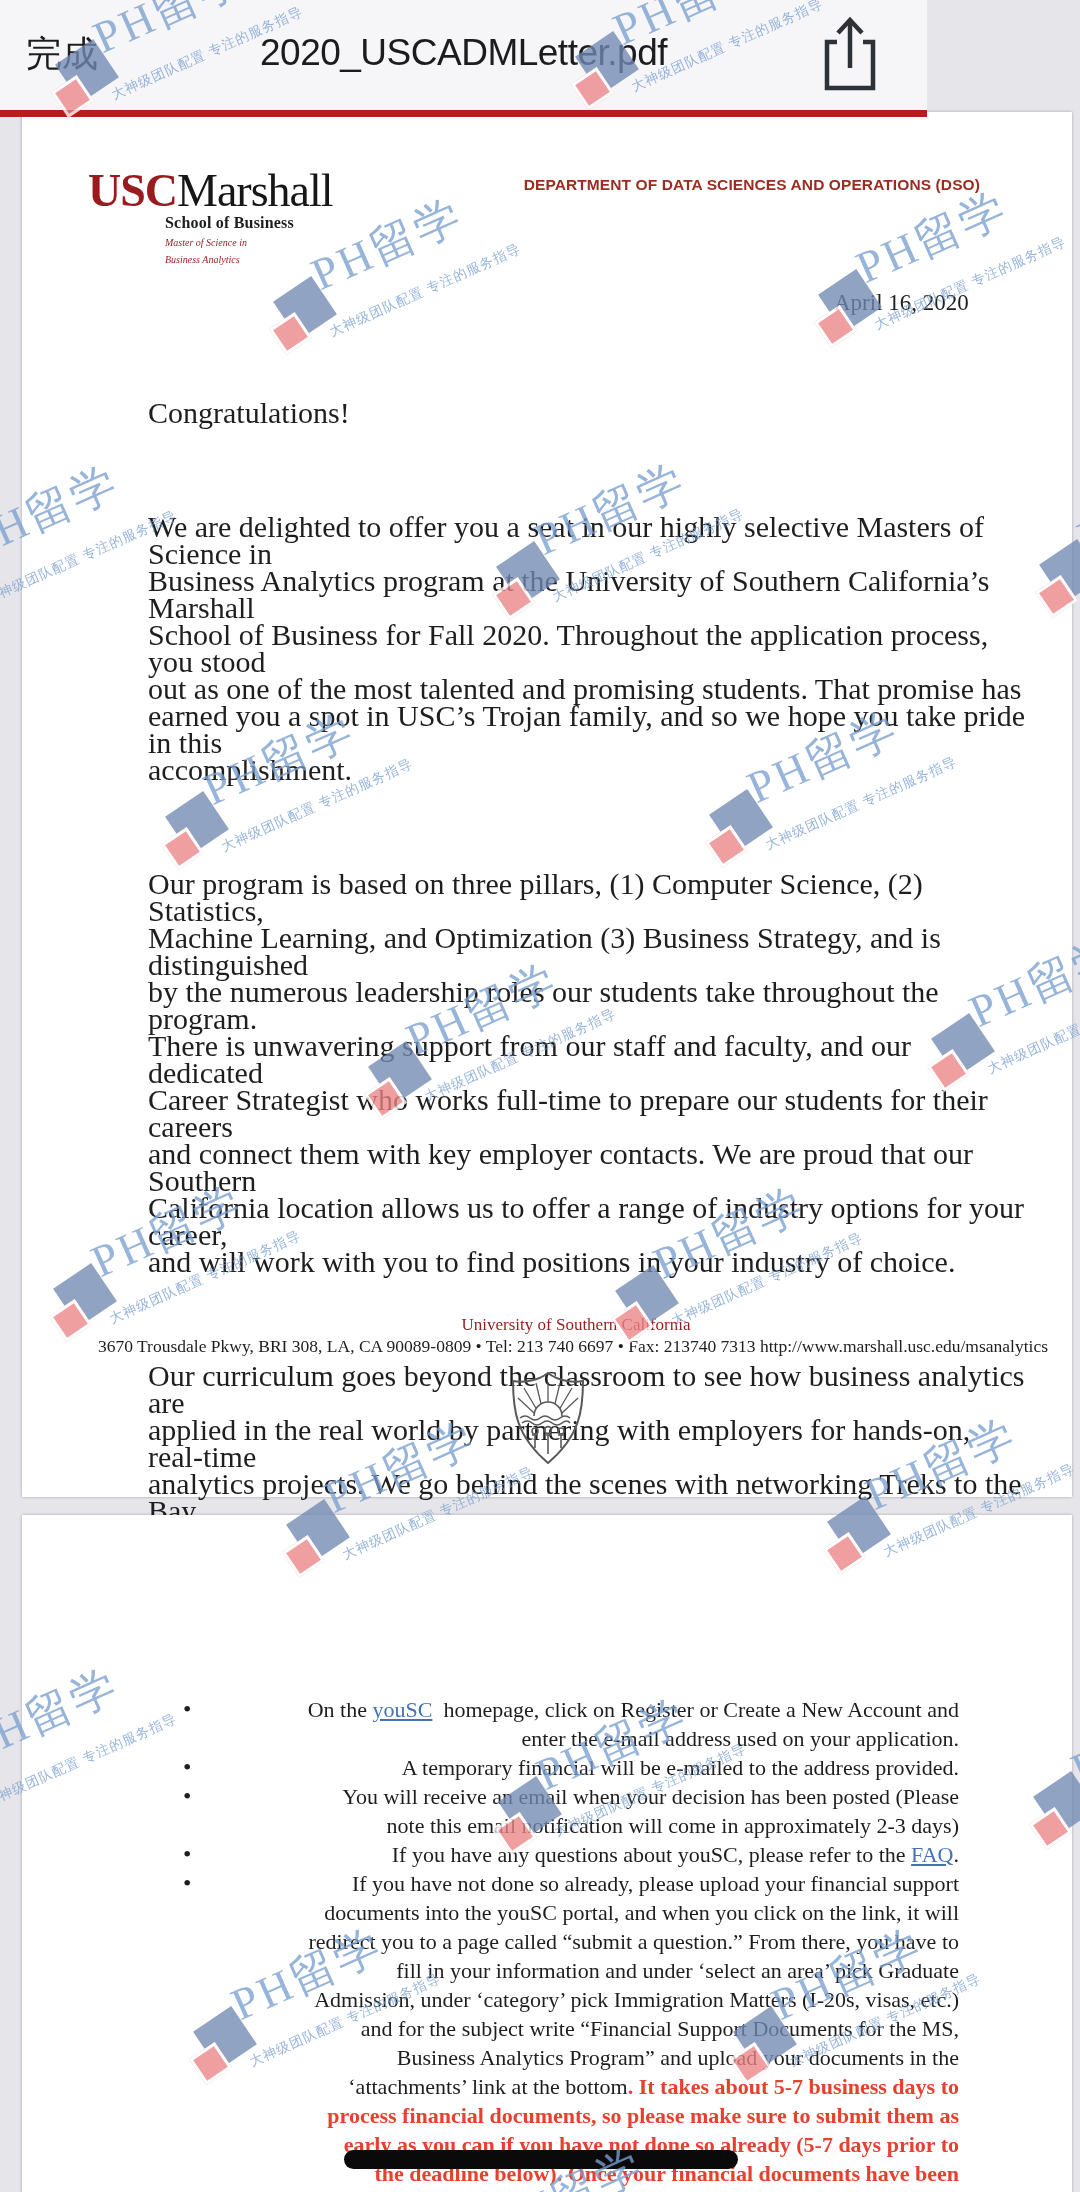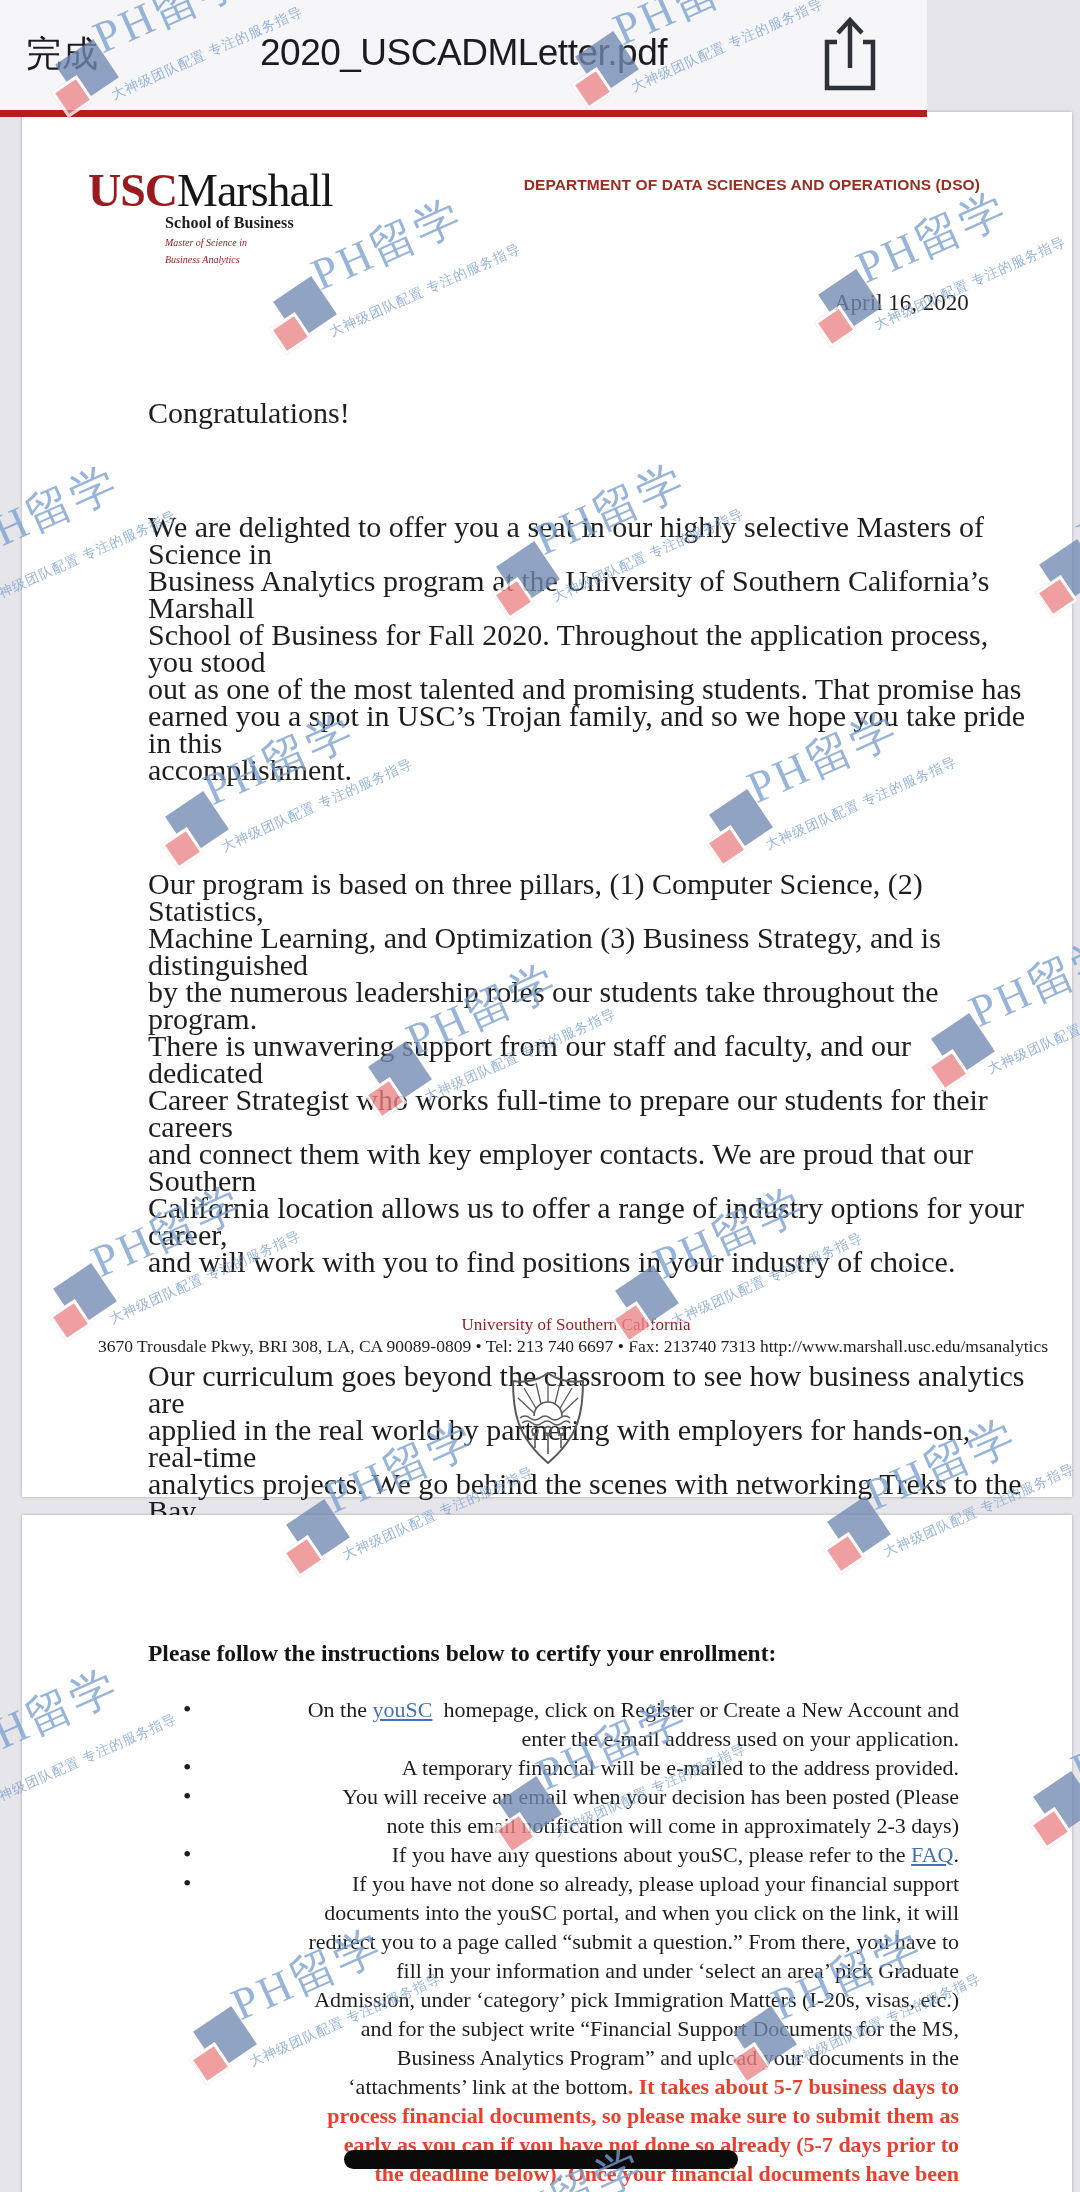--- a/index.html
+++ b/index.html
@@ -166,21 +166,20 @@
         <line x1="36.5" y1="65" x2="43.5" y2="65"></line>
         <line x1="40" y1="65" x2="40" y2="84"></line>
       <circle cx="53" cy="61" r="3"></circle>
         <line x1="50" y1="65" x2="56" y2="65"></line>
         <line x1="53" y1="65" x2="53" y2="78"></line>
     </g>
   </svg>
 </div>
 
 <div class="page page2">
-  <div class="instructions-heading">Please follow the instructions below to certify your enrollment:</div>
   <ul class="instruction-list" id="instruction-list">
       <li><span>On the </span><span class="seg-link">youSC</span><span>  homepage, click on Register or Create a New Account and
 enter the e-mail address used on your application.</span></li>
       <li><span>A temporary financial will be e-mailed to the address provided.</span></li>
       <li><span>You will receive an email when your decision has been posted (Please
 note this email notification will come in approximately 2-3 days)</span></li>
       <li><span>If you have any questions about youSC, please refer to the </span><span class="seg-link">FAQ</span><span>.</span></li>
       <li><span>If you have not done so already, please upload your financial support
 documents into the youSC portal, and when you click on the link, it will
 redirect you to a page called “submit a question.” From there, you have to

